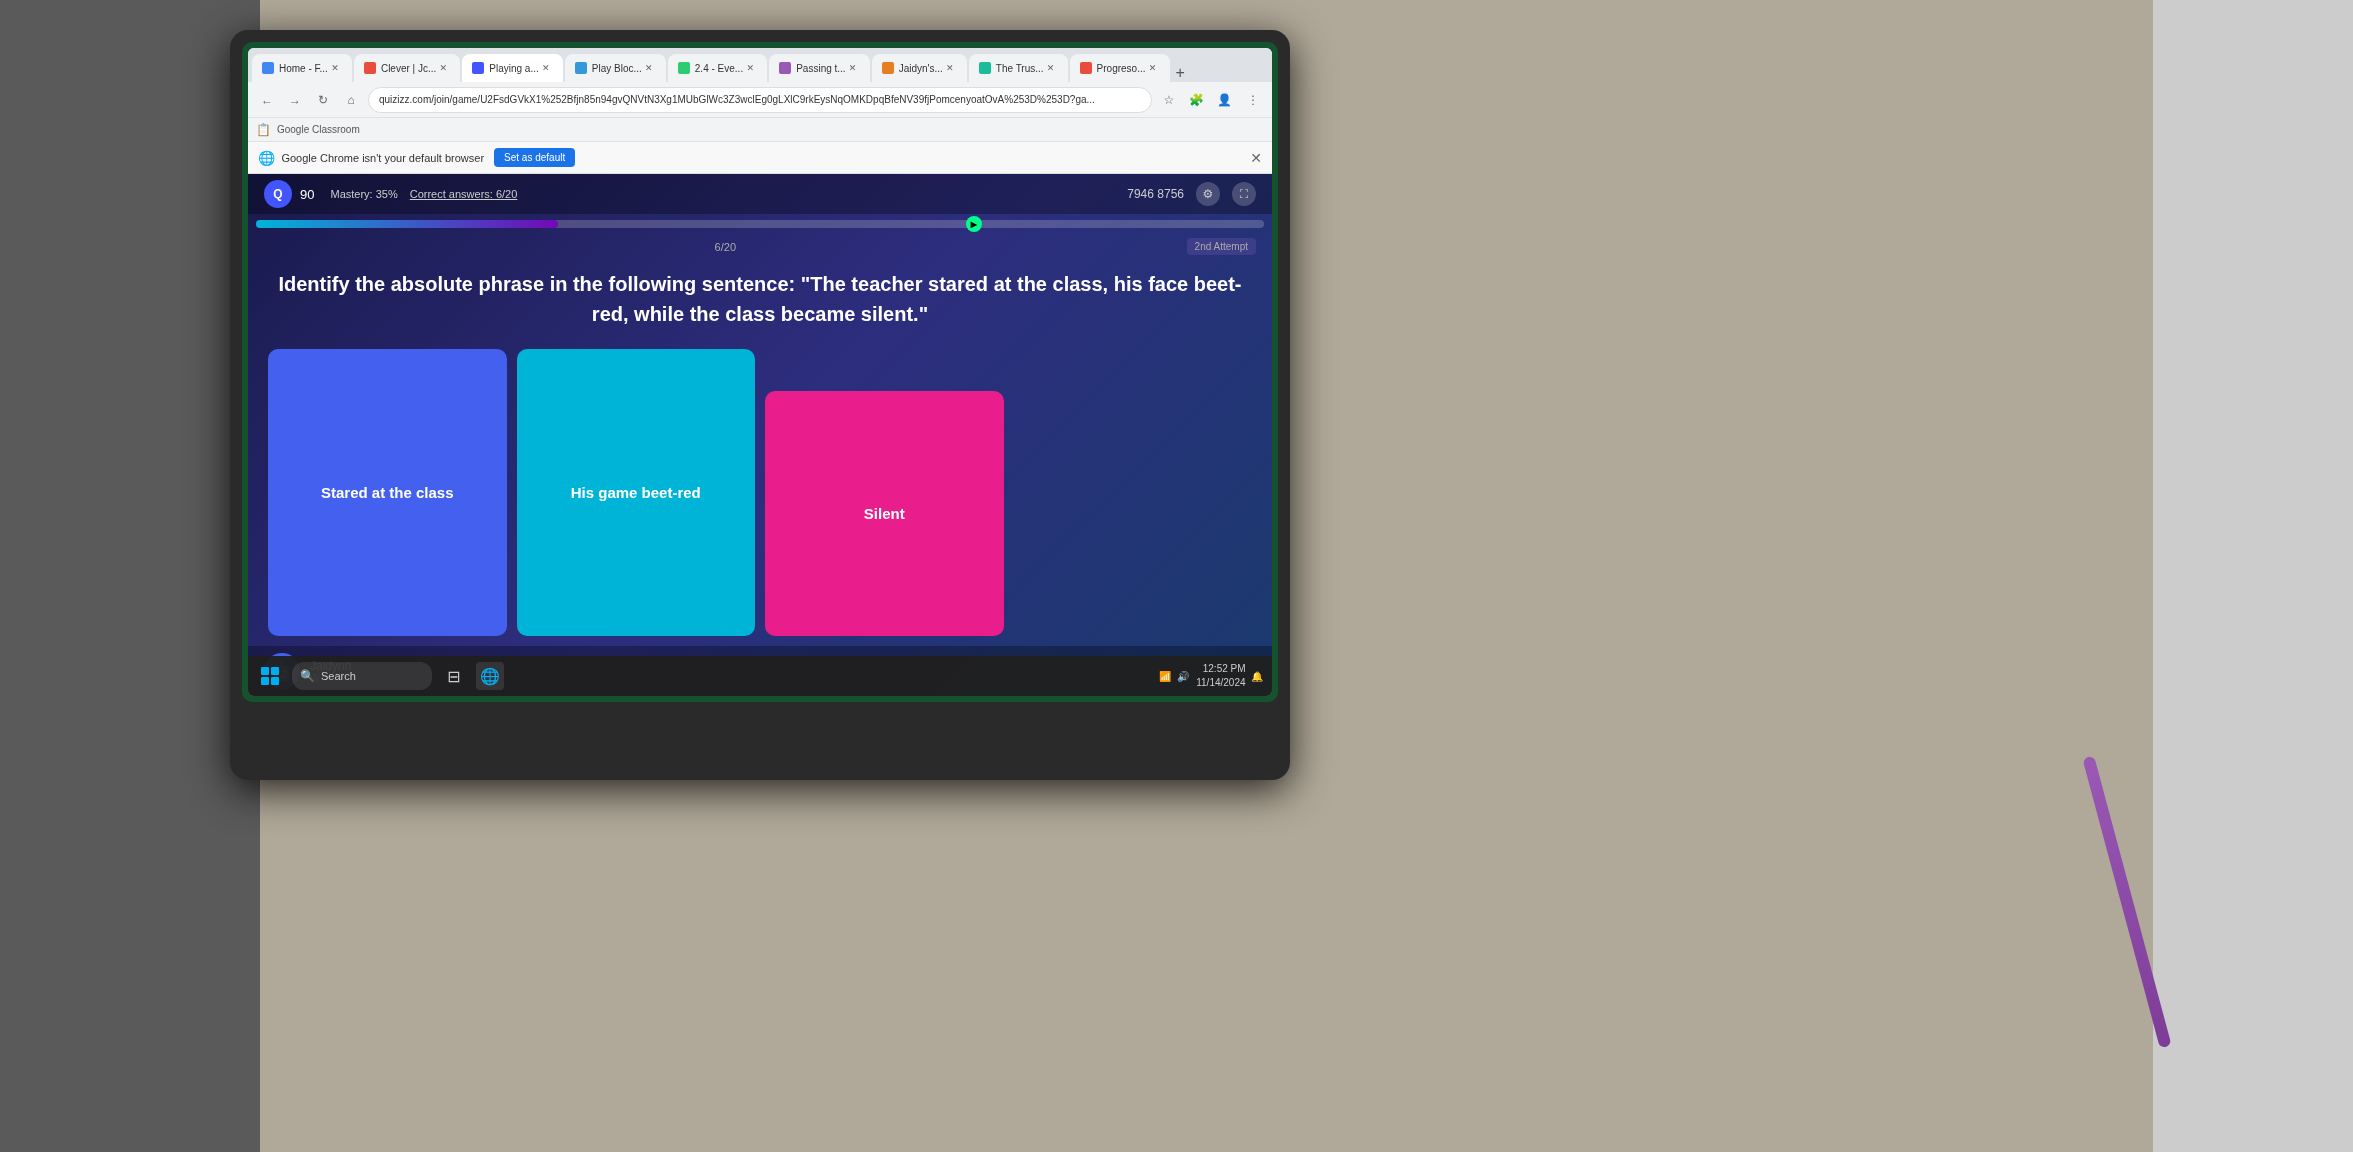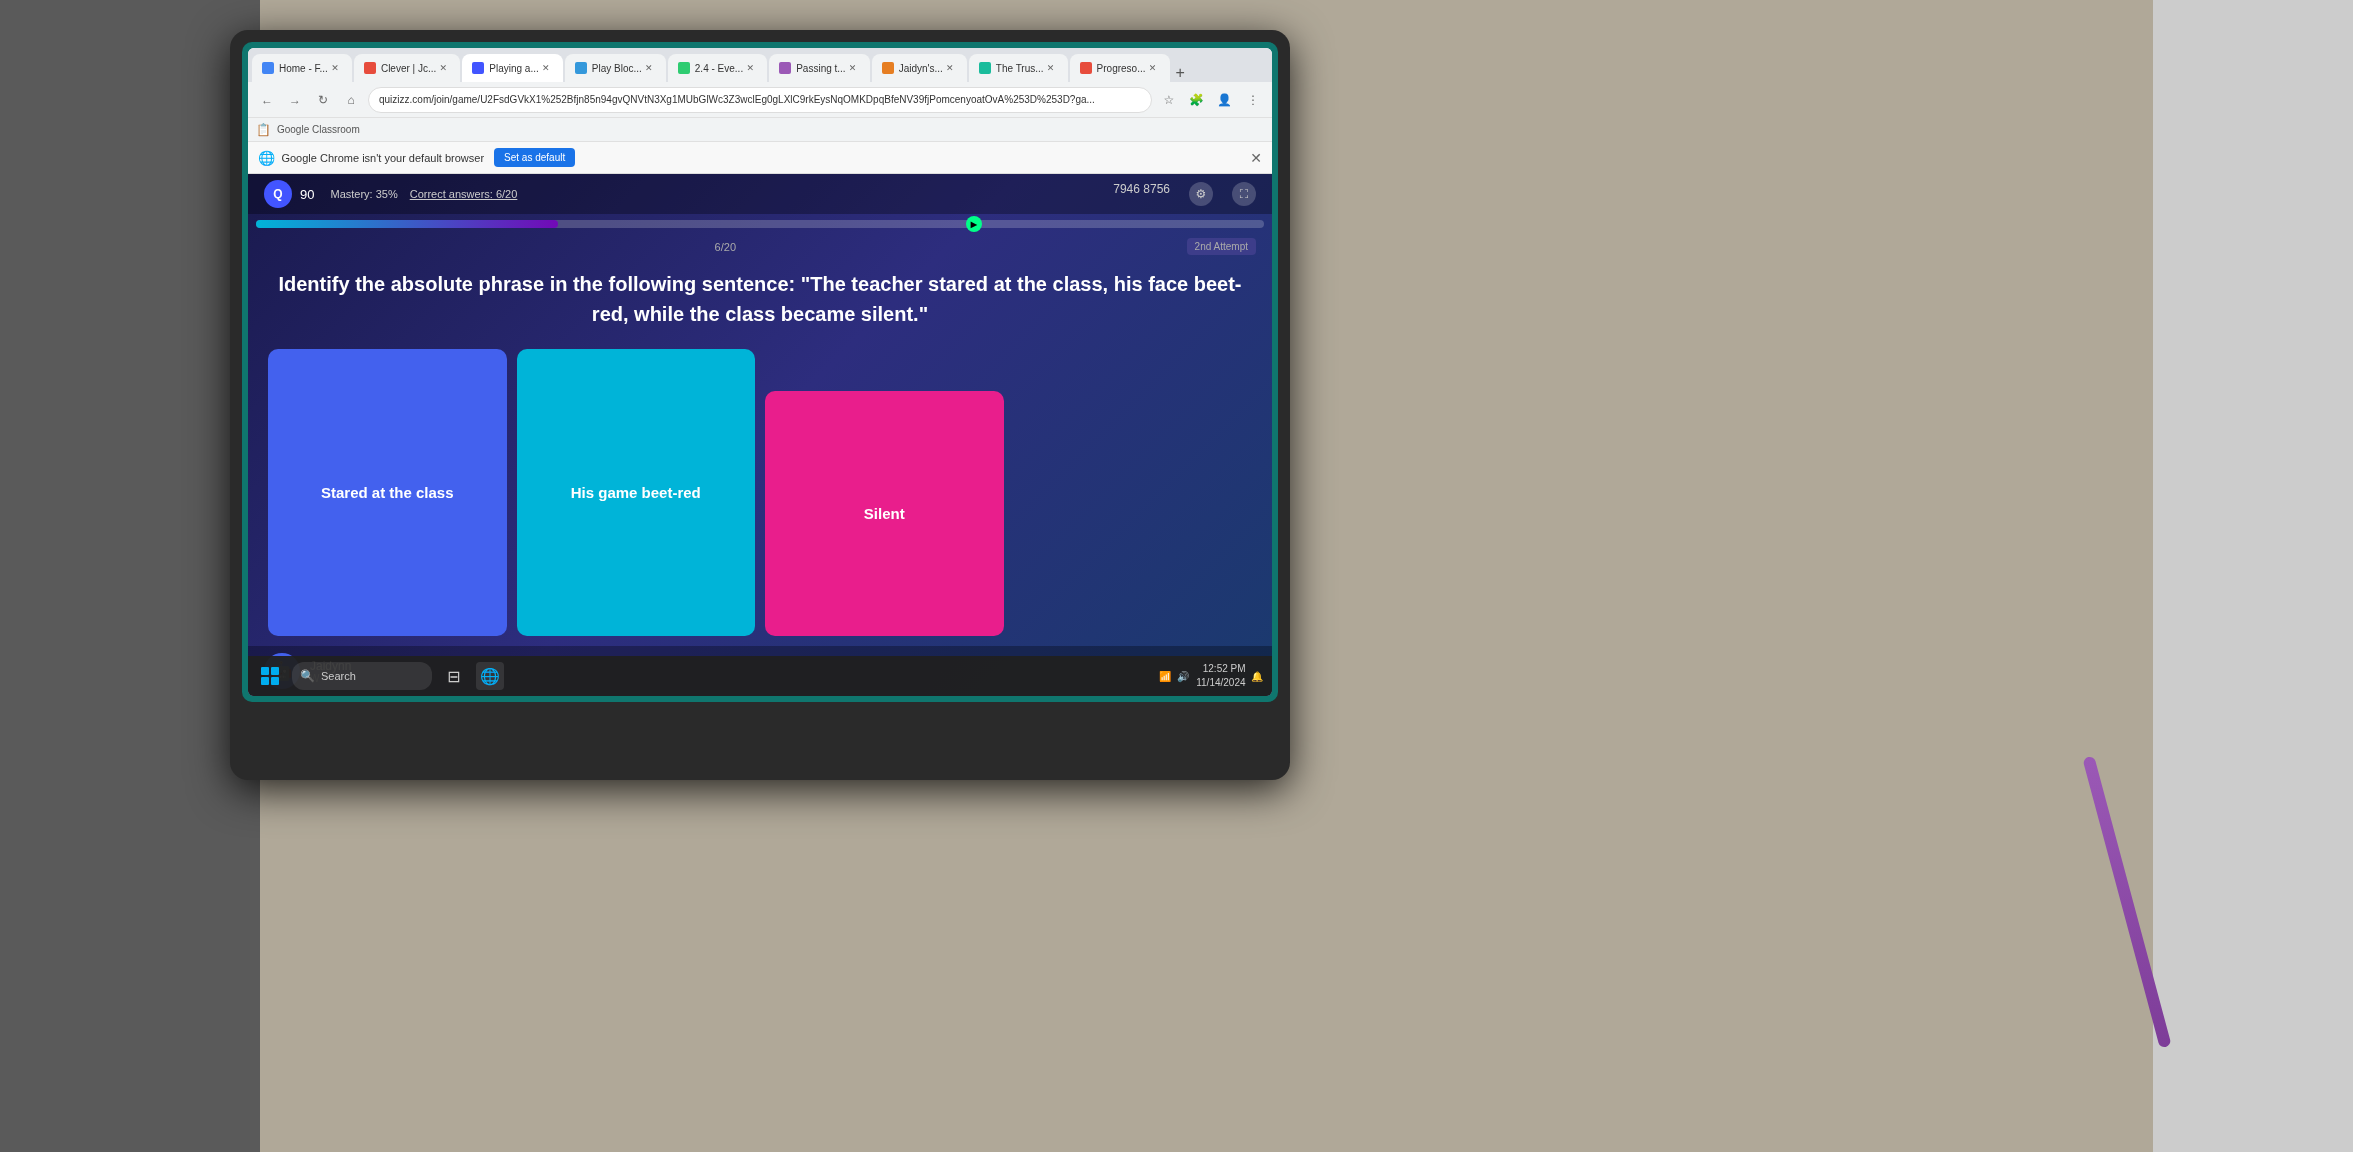--- a/index.html
+++ b/index.html
@@ -41,21 +41,21 @@
       background: #2a2a2a;
       border-radius: 18px;
       padding: 12px;
       box-shadow: 0 10px 40px rgba(0,0,0,0.8);
     }
 
     
     .screen-bezel {
       width: 100%;
       height: 660px;
-      background: #0f766e;
+      background: #14532d;
       border-radius: 10px;
       padding: 6px;
       position: relative;
     }
 
     
     .screen {
       width: 100%;
       height: 100%;
       background: #ffffff;
@@ -226,21 +226,22 @@
       margin-right: 12px;
     }
     .correct-text {
       font-size: 11px;
       color: #ccc;
       text-decoration: underline;
     }
     .header-right {
       margin-left: auto;
       display: flex;
-      gap: 19px;
+      align-items: center;
+      gap: 12px;
     }
     .score-text {
       font-size: 12px;
       color: #ccc;
     }
     .settings-icon-btn {
       width: 24px;
       height: 24px;
       border-radius: 50%;
       background: rgba(255,255,255,0.2);

